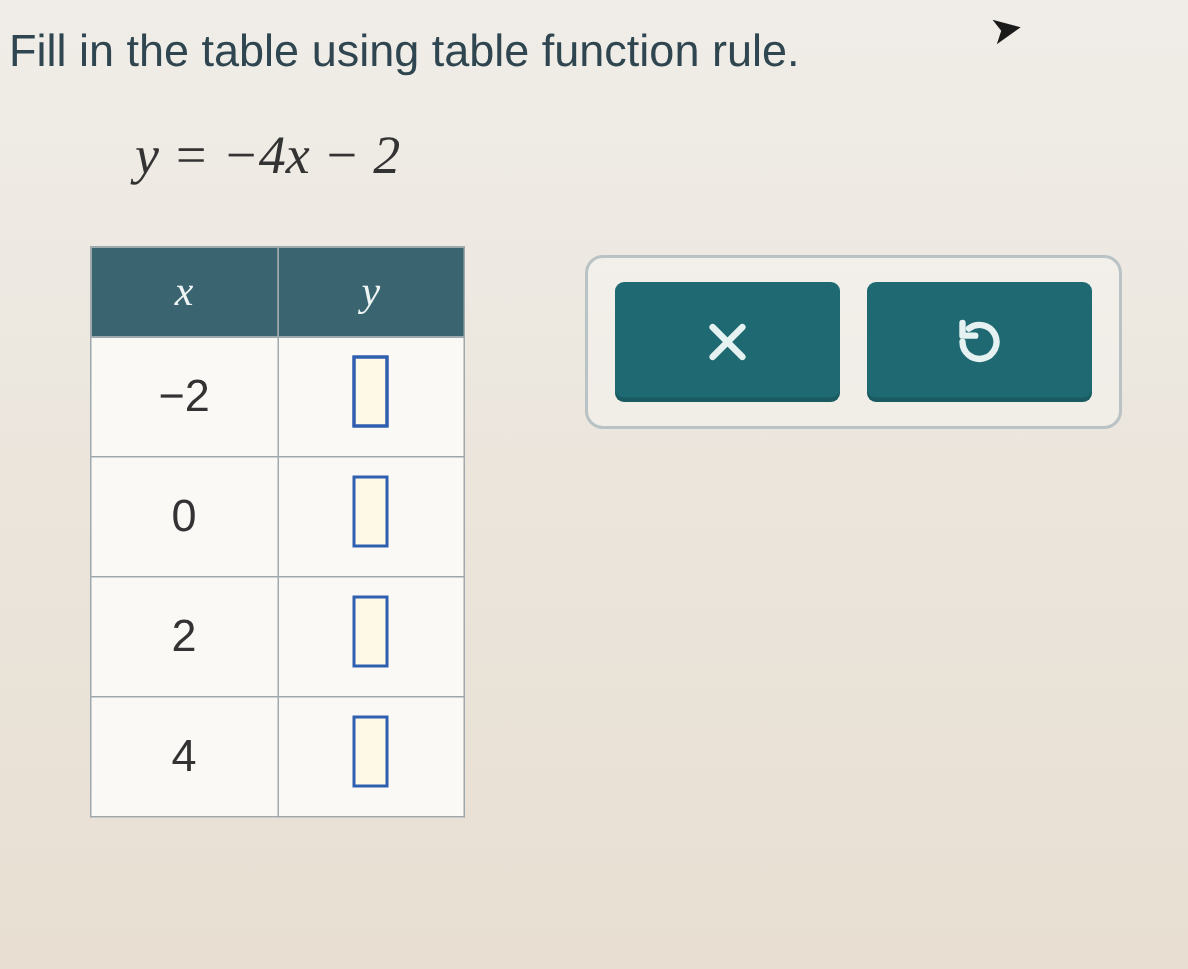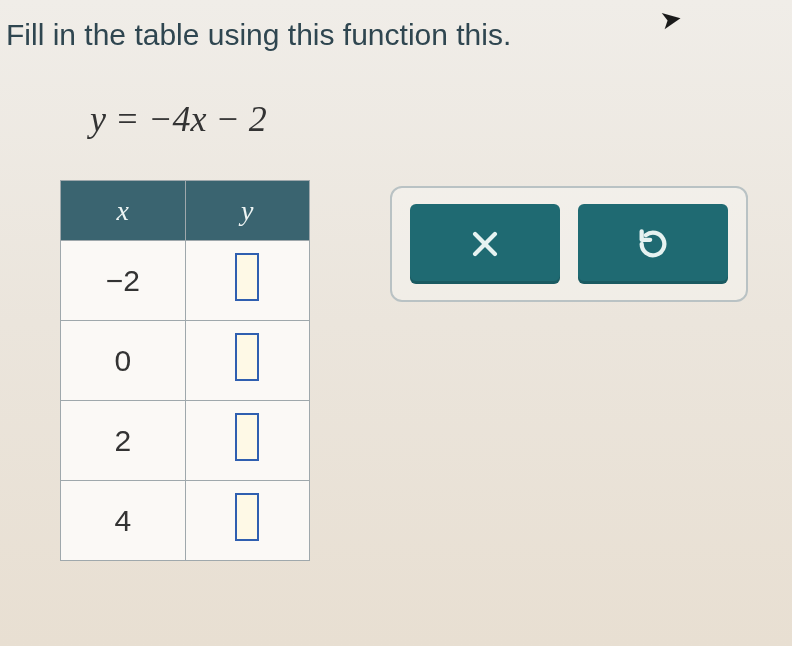--- a/index.html
+++ b/index.html
@@ -23,21 +23,21 @@
     .instruction {
       font-size: 30px;
       color: #2f4650;
       padding: 18px 0 10px 6px;
       font-weight: 400;
     }
     .equation {
       font-size: 36px;
       font-style: italic;
       font-family: "Times New Roman", serif;
-      margin: 36px 0 40px 90px;
+      margin: 20px 0 40px 90px;
       color: #333;
     }
     .equation .eq-y,
     .equation .eq-x {
       font-style: italic;
     }
     .main-area {
       display: flex;
       align-items: flex-start;
       padding-left: 60px;
@@ -115,21 +115,21 @@
       stroke-width: 3;
       stroke-linecap: round;
       stroke-linejoin: round;
     }
   </style>
 </head>
 <body>
 
 <span class="cursor">➤</span>
 
-<div class="instruction">Fill in the table using this function this.</div>
+<div class="instruction">Fill in the table using table function rule.</div>
 
 <div class="equation">
   <span class="eq-y">y</span><span> = </span><span>−4</span><span class="eq-x">x</span><span> − 2</span>
 </div>
 
 <div class="main-area">
 
   <table class="ftable">
     <thead>
       <tr>

